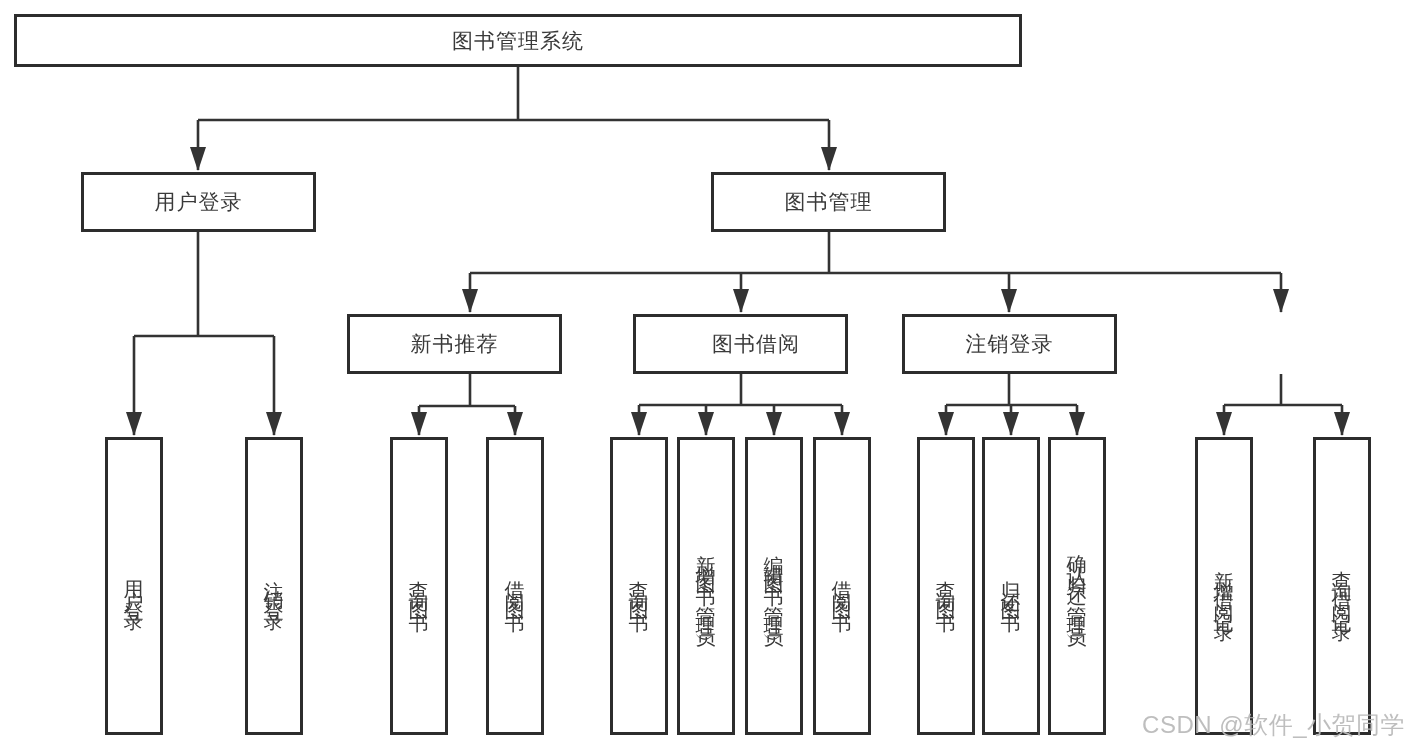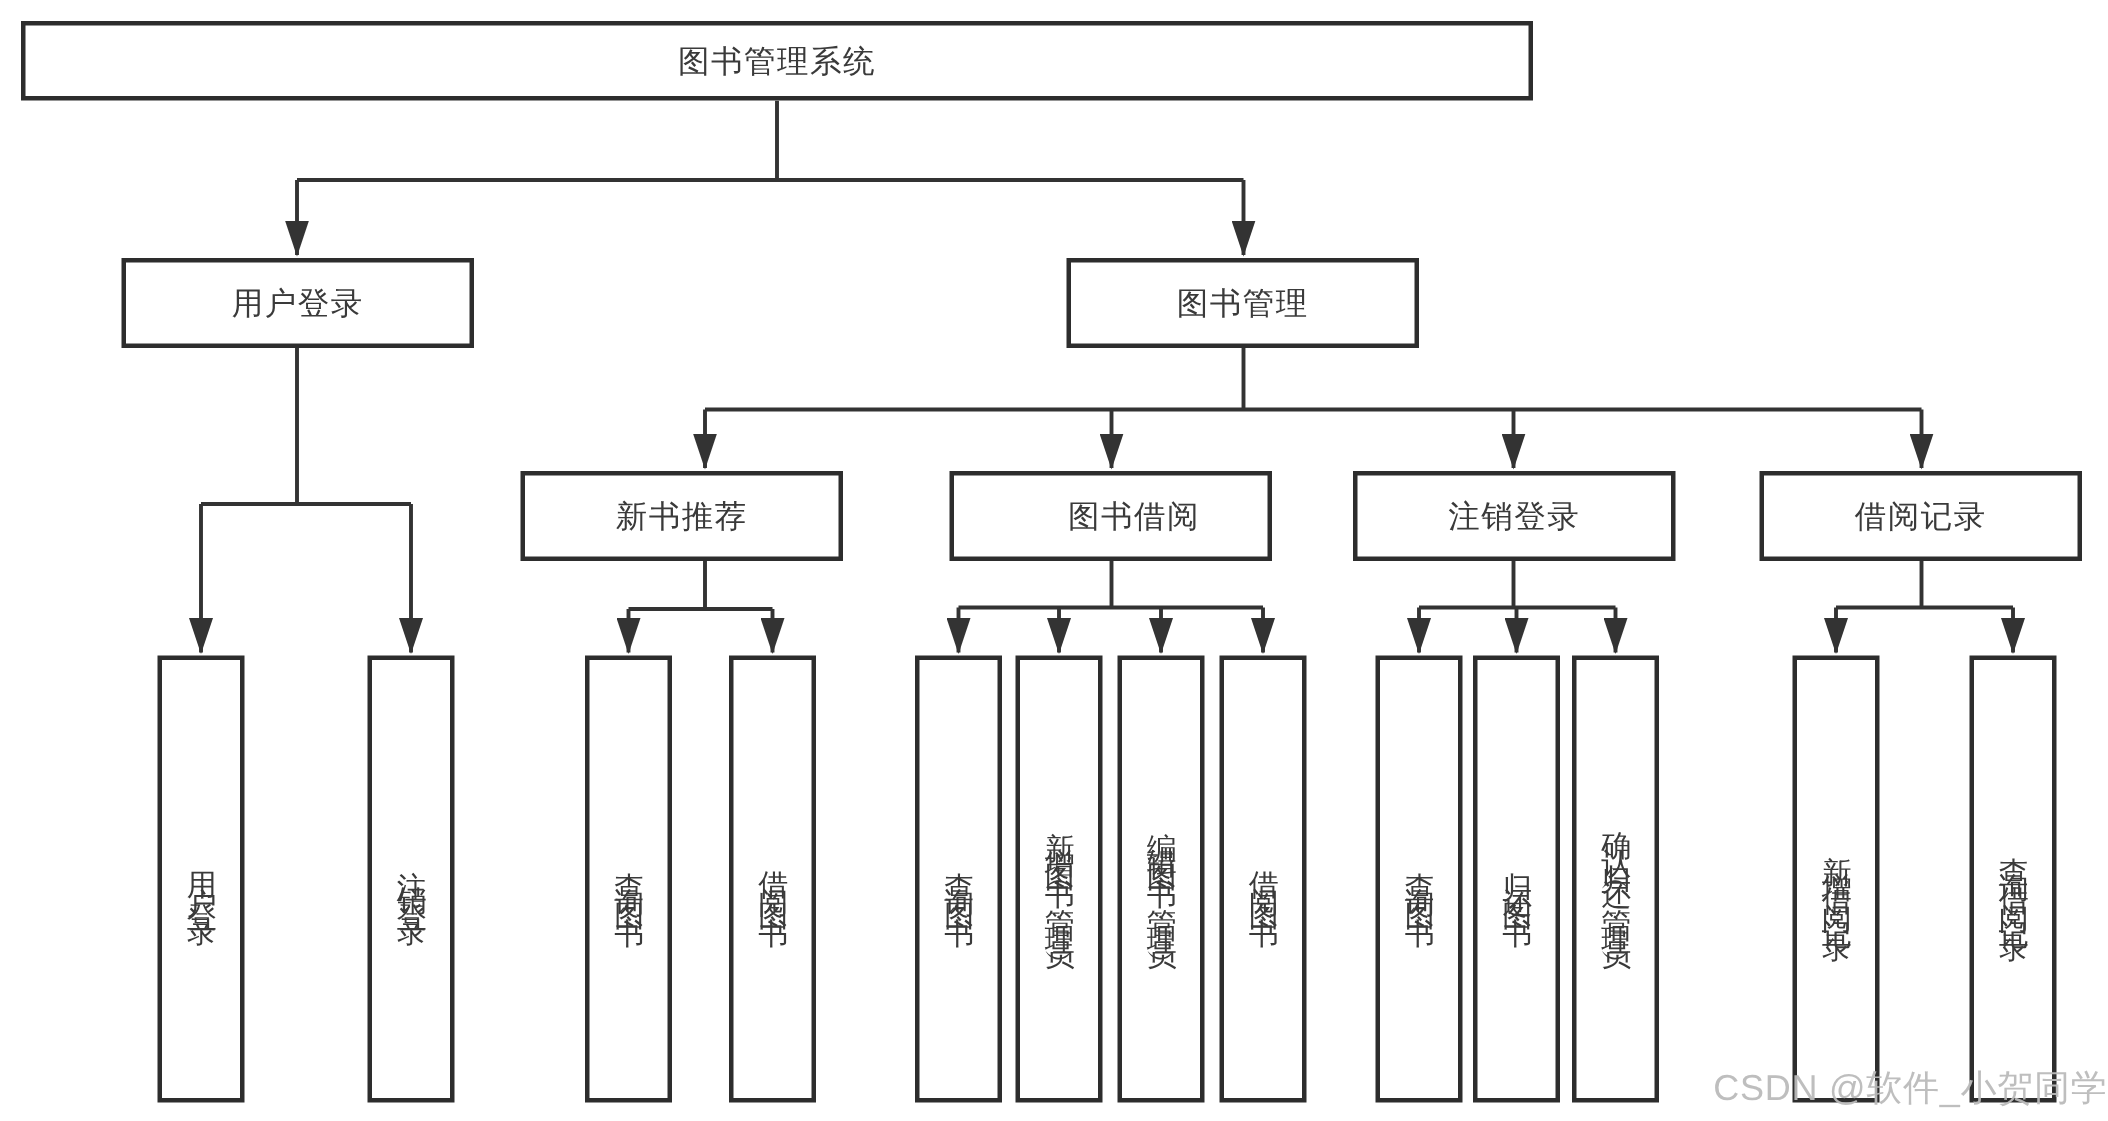--- a/index.html
+++ b/index.html
@@ -126,21 +126,20 @@
   </svg>
 
   <div class="box hbox" style="left:14px; top:14px; width:1008px; height:53px;">图书管理系统</div>
 
   <div class="box hbox lvl2" style="left:81px;">用户登录</div>
   <div class="box hbox lvl2" style="left:711px;font-family:Liberation Serif, serif;">图书管理</div>
 
   <div class="box hbox lvl3" style="left:347px;">新书推荐</div>
   <div class="box hbox lvl3" style="left:633px;padding-left:31px;">图书借阅</div>
   <div class="box hbox lvl3" style="left:902px;">注销登录</div>
-  <div class="box hbox lvl3" style="left:1173px;">借阅记录</div>
 
   <div class="box vbox" style="left:105px;">用户登录</div>
   <div class="box vbox" style="left:245px;">注销登录</div>
 
   <div class="box vbox" style="left:390px;">查询图书</div>
   <div class="box vbox" style="left:486px;">借阅图书</div>
 
   <div class="box vbox" style="left:610px;">查询图书</div>
   <div class="box vbox" style="left:677px;">新增图书（管理员）</div>
   <div class="box vbox" style="left:745px;">编辑图书（管理员）</div>

